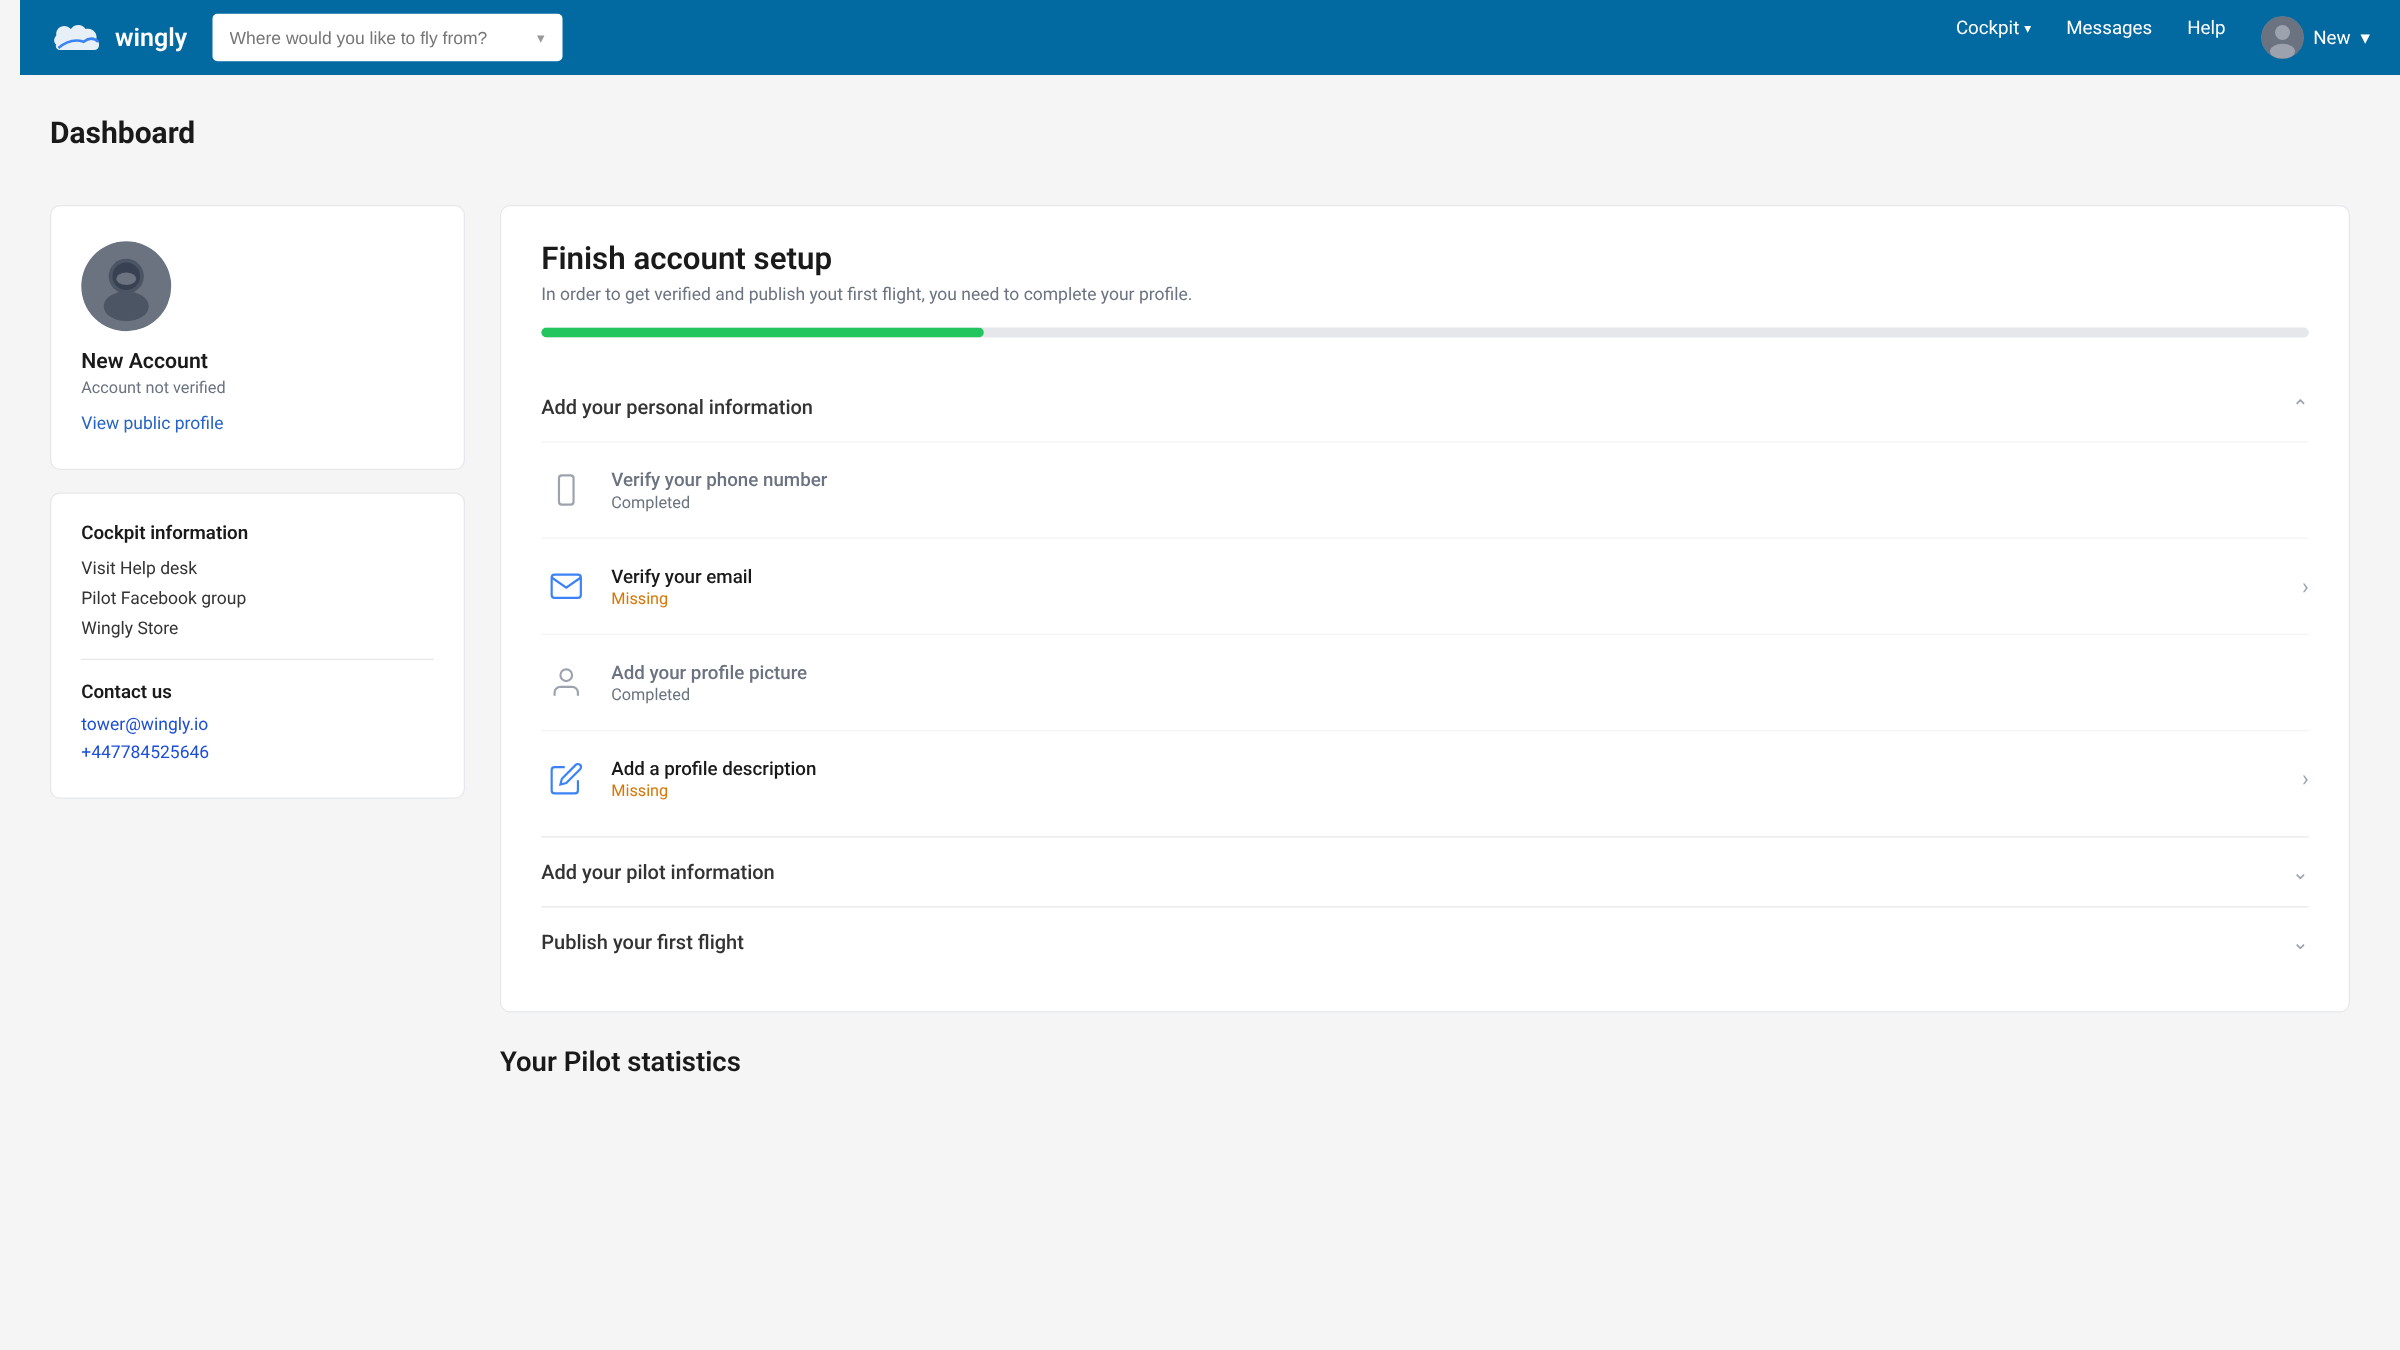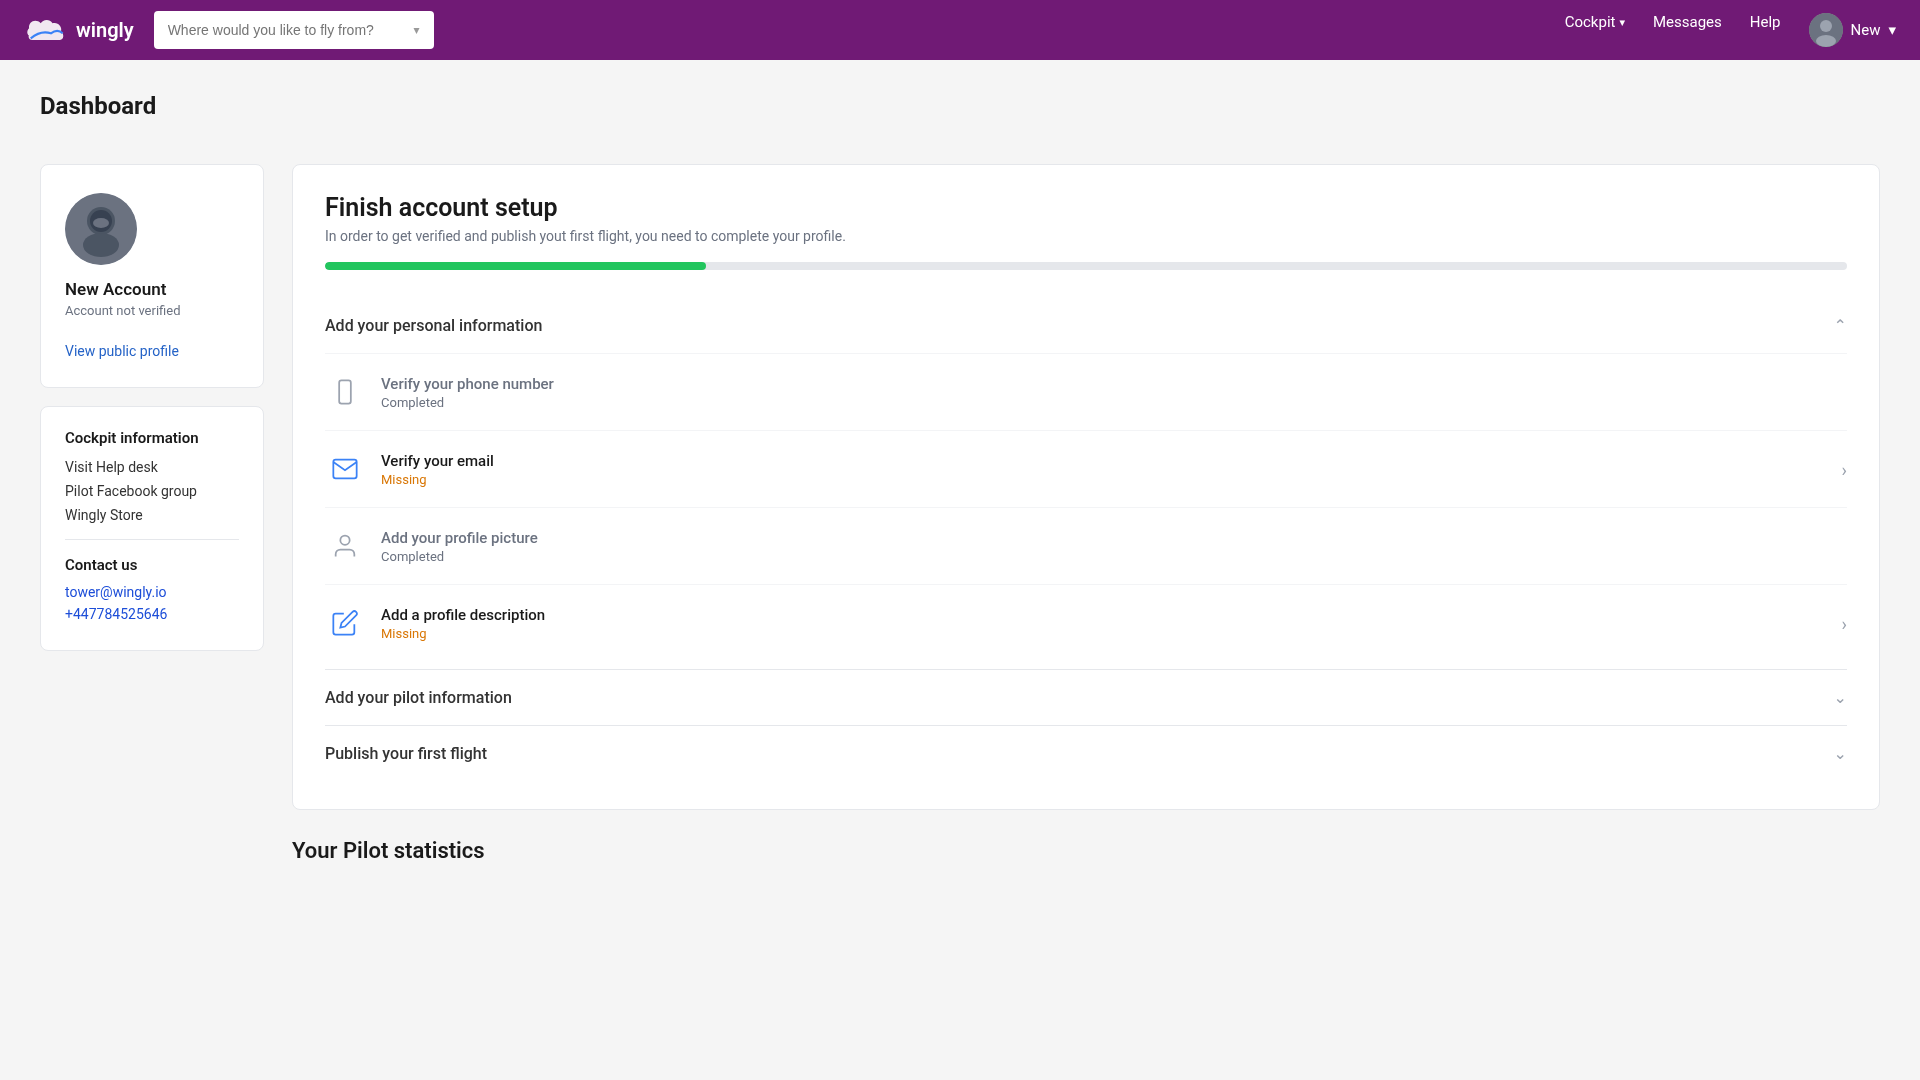--- a/index.html
+++ b/index.html
@@ -1,26 +1,26 @@
 <!DOCTYPE html>
 <html><head>
   <meta charset="utf-8">
   <style>
     * { box-sizing: border-box; margin: 0; padding: 0; }
     body { font-family: -apple-system, BlinkMacSystemFont, 'Segoe UI', Roboto, sans-serif; background: #f5f5f5; color: #333; }
 
     
     .header {
-      background: #701a75;
+      background: #0369a1;
       height: 60px;
       display: flex;
       align-items: center;
       padding: 0 24px;
       position: fixed;
-      top: 0; left: 0; right: 0;
+      top: 0; left: 16px; right: 0;
       z-index: 100;
     }
     .header-logo {
       display: flex;
       align-items: center;
       gap: 10px;
       color: white;
       font-size: 20px;
       font-weight: 600;
       margin-right: 20px;
@@ -91,21 +91,21 @@
       margin-bottom: 44px;
     }
     .content-layout {
       display: flex;
       gap: 28px;
       align-items: flex-start;
     }
 
     
     .sidebar {
-      width: 224px;
+      width: 332px;
       flex-shrink: 0;
     }
     .profile-card {
       background: white;
       border-radius: 8px;
       padding: 28px 24px;
       border: 1px solid #e5e7eb;
       display: flex;
       flex-direction: column;
       align-items: flex-start;
@@ -125,21 +125,21 @@
     .profile-avatar svg { width: 72px; height: 72px; }
     .profile-name {
       font-size: 17px;
       font-weight: 600;
       color: #1a1a1a;
       margin-bottom: 4px;
     }
     .profile-status {
       font-size: 13px;
       color: #6b7280;
-      margin-bottom: 25px;
+      margin-bottom: 13px;
     }
     .profile-link {
       font-size: 14px;
       color: #2563c7;
       text-decoration: none;
     }
     .info-card {
       background: white;
       border-radius: 8px;
       padding: 22px 24px;

